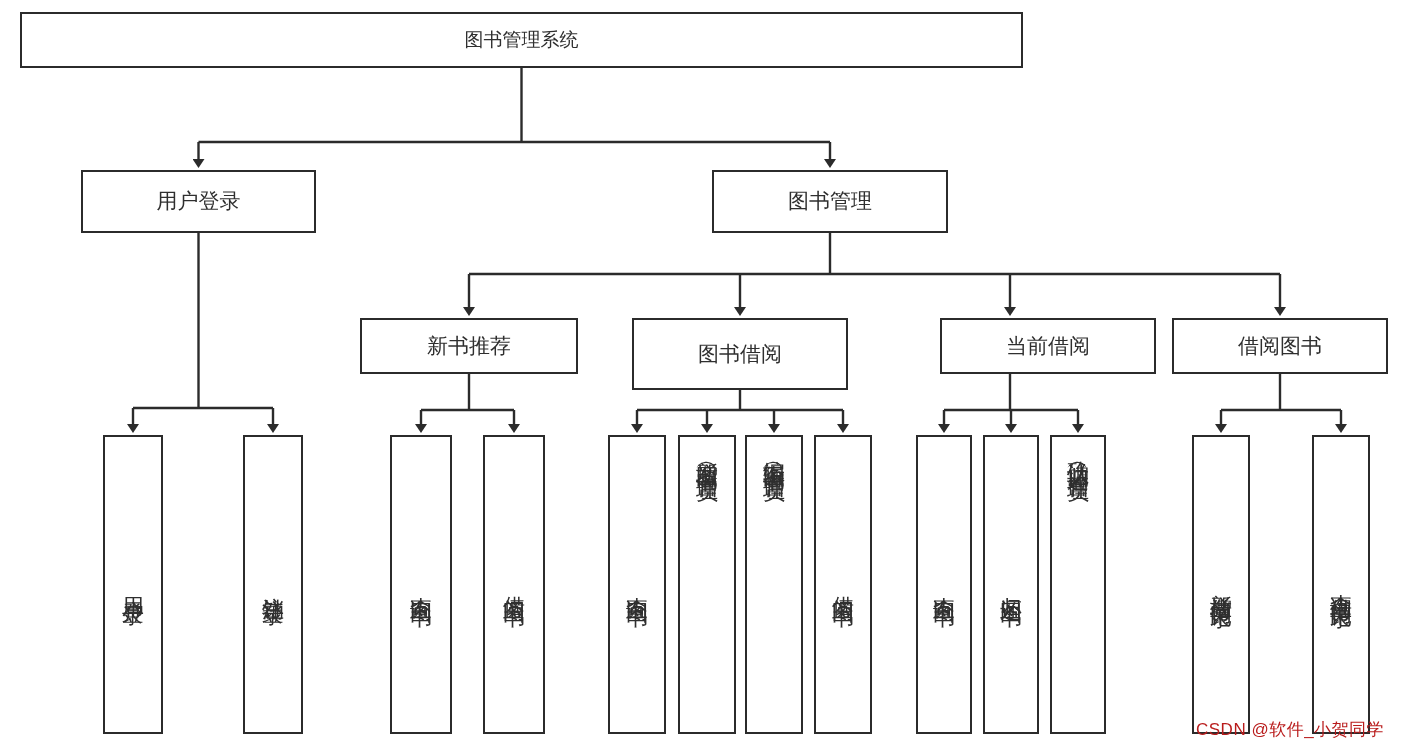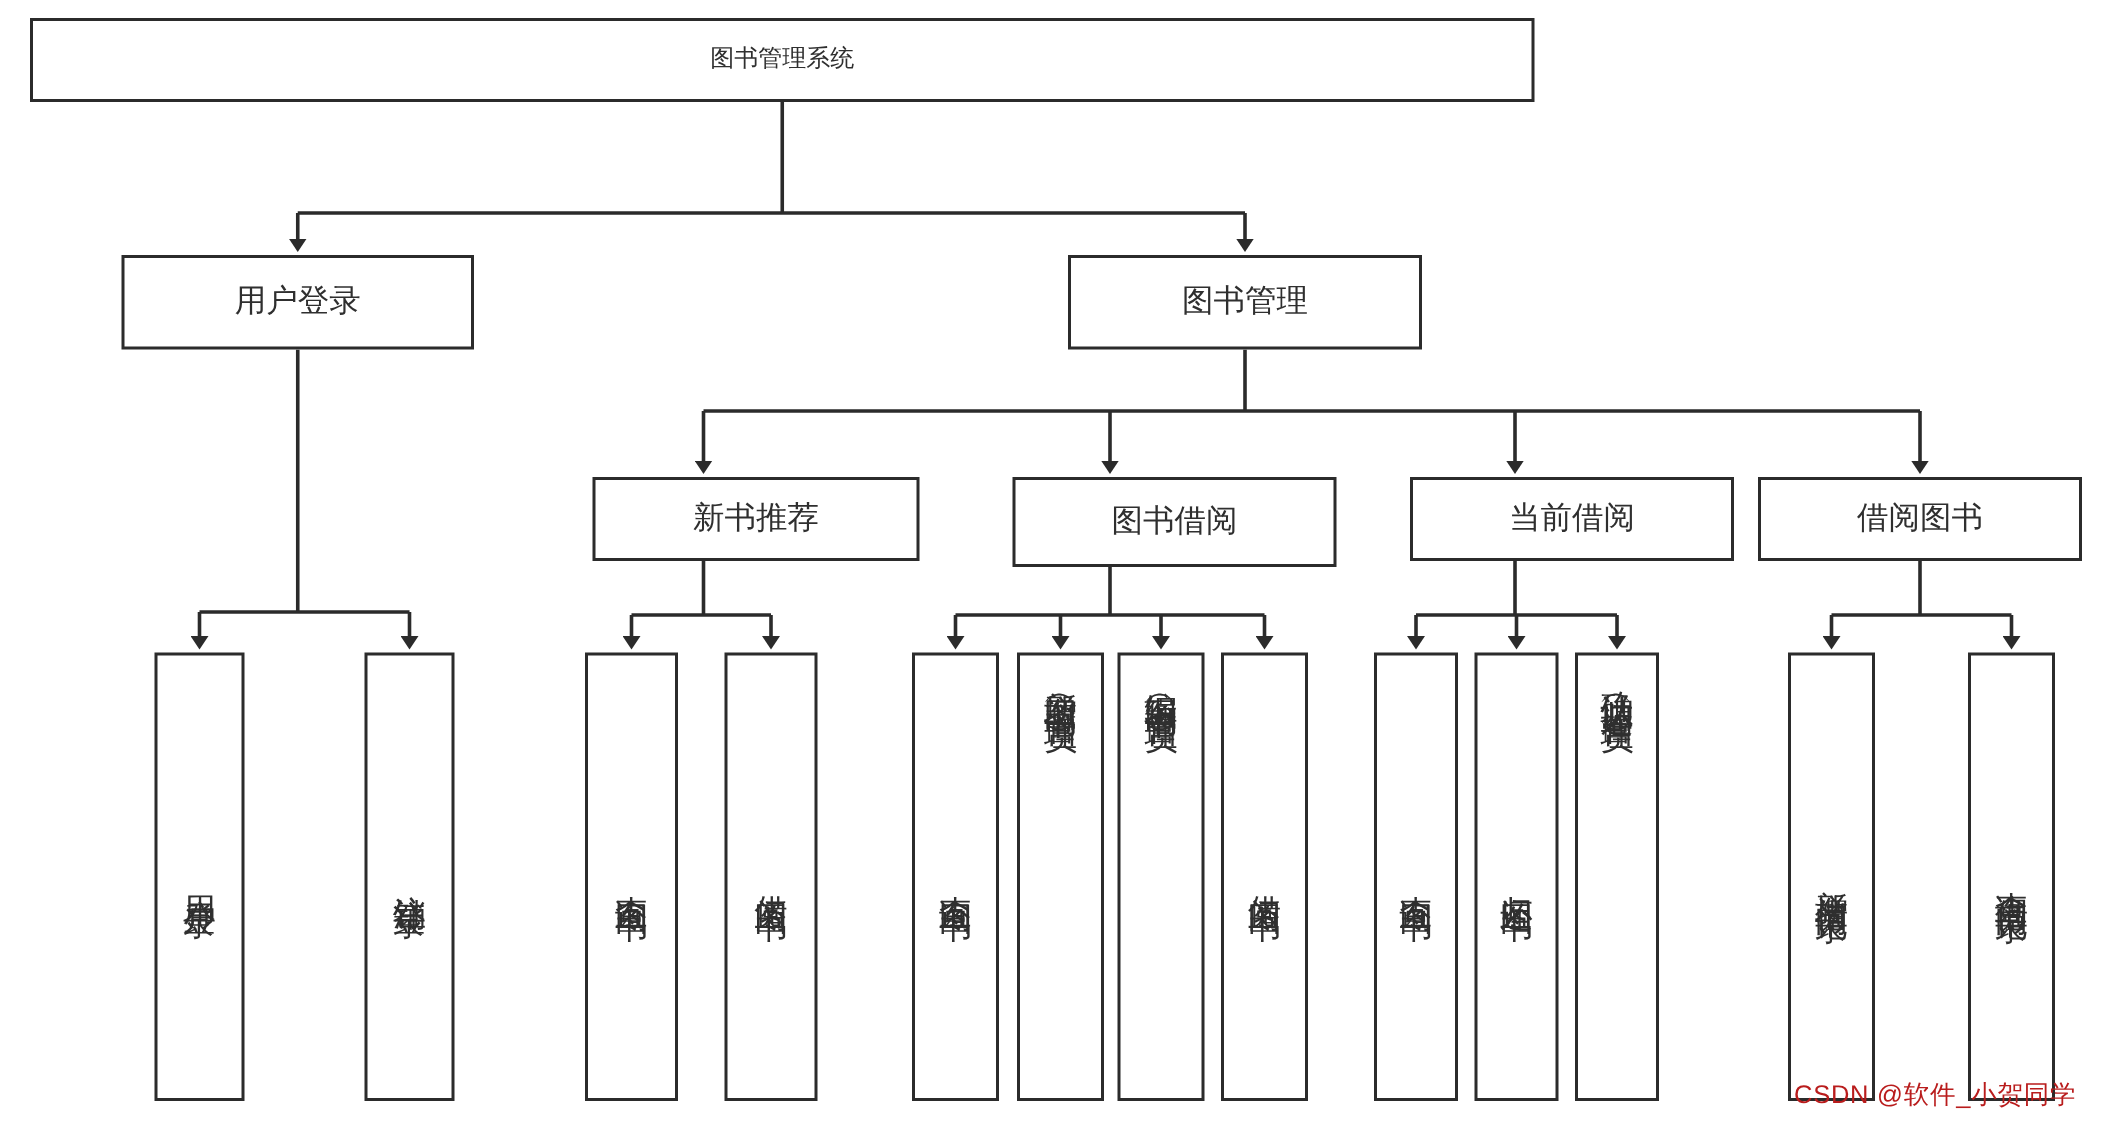--- a/index.html
+++ b/index.html
@@ -35,21 +35,21 @@
     justify-content: center;
     color: #2f2f2f;
   }
   .node .label {
     display: block;
     text-align: center;
     line-height: 1.18;
     white-space: pre;
   }
   .node.root .label {
-    font-size: 16px;
+    font-size: 19px;
   }
   .node.lvl2 .label {
     font-size: 21px;
   }
   .node.lvl3 .label {
     font-size: 21px;
   }
   .node.leaf {
     align-items: center;
     justify-content: center;
@@ -124,24 +124,24 @@
   <div id="nodes">
       <div class="node root" style="left: 20px; top: 12px; width: 1003px; height: 56px;">
         <span class="label">图书管理系统</span>
       </div>
       <div class="node lvl2" style="left: 81px; top: 170px; width: 235px; height: 63px;">
         <span class="label">用户登录</span>
       </div>
       <div class="node lvl2" style="left: 712px; top: 170px; width: 236px; height: 63px;">
         <span class="label">图书管理</span>
       </div>
-      <div class="node lvl3" style="left: 360px; top: 318px; width: 218px; height: 56px; margin-left: 35px;">
+      <div class="node lvl3" style="left: 360px; top: 318px; width: 218px; height: 56px;">
         <span class="label">新书推荐</span>
       </div>
-      <div class="node lvl3" style="left: 632px; top: 318px; width: 216px; height: 60px; margin-left: 43px;">
+      <div class="node lvl3" style="left: 632px; top: 318px; width: 216px; height: 72px;">
         <span class="label">图书借阅</span>
       </div>
       <div class="node lvl3" style="left: 902px; top: 318px; width: 216px; height: 56px; margin-left: 38px;">
         <span class="label">当前借阅</span>
       </div>
       <div class="node lvl3" style="left: 1172px; top: 318px; width: 216px; height: 56px;">
         <span class="label">借阅图书</span>
       </div>
       <div class="node leaf" style="left: 103px; top: 435px; width: 60px; height: 299px;">
         <span class="label">用户登录</span>

